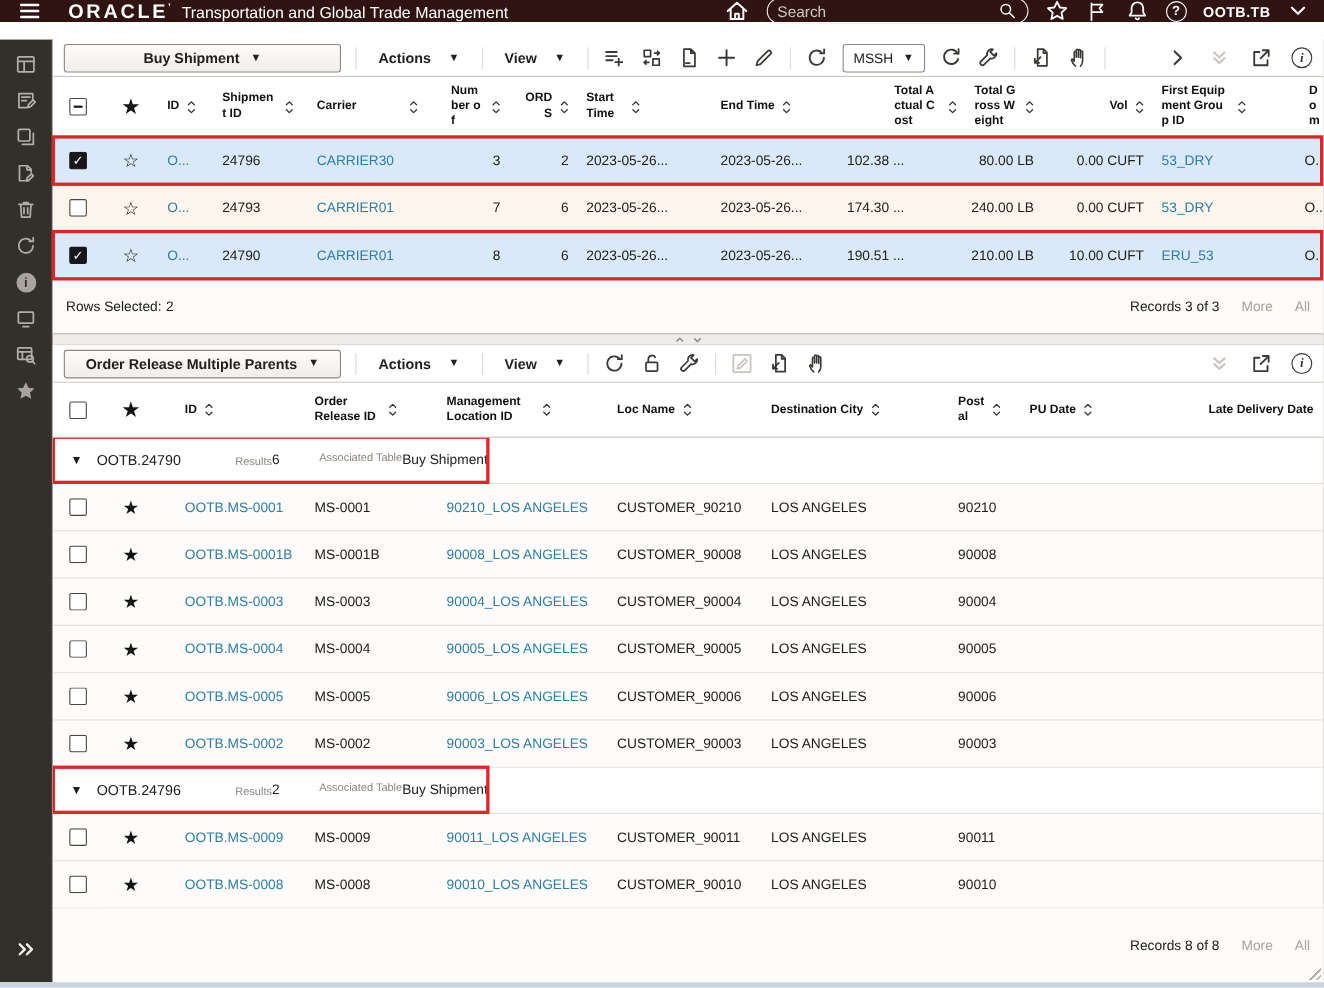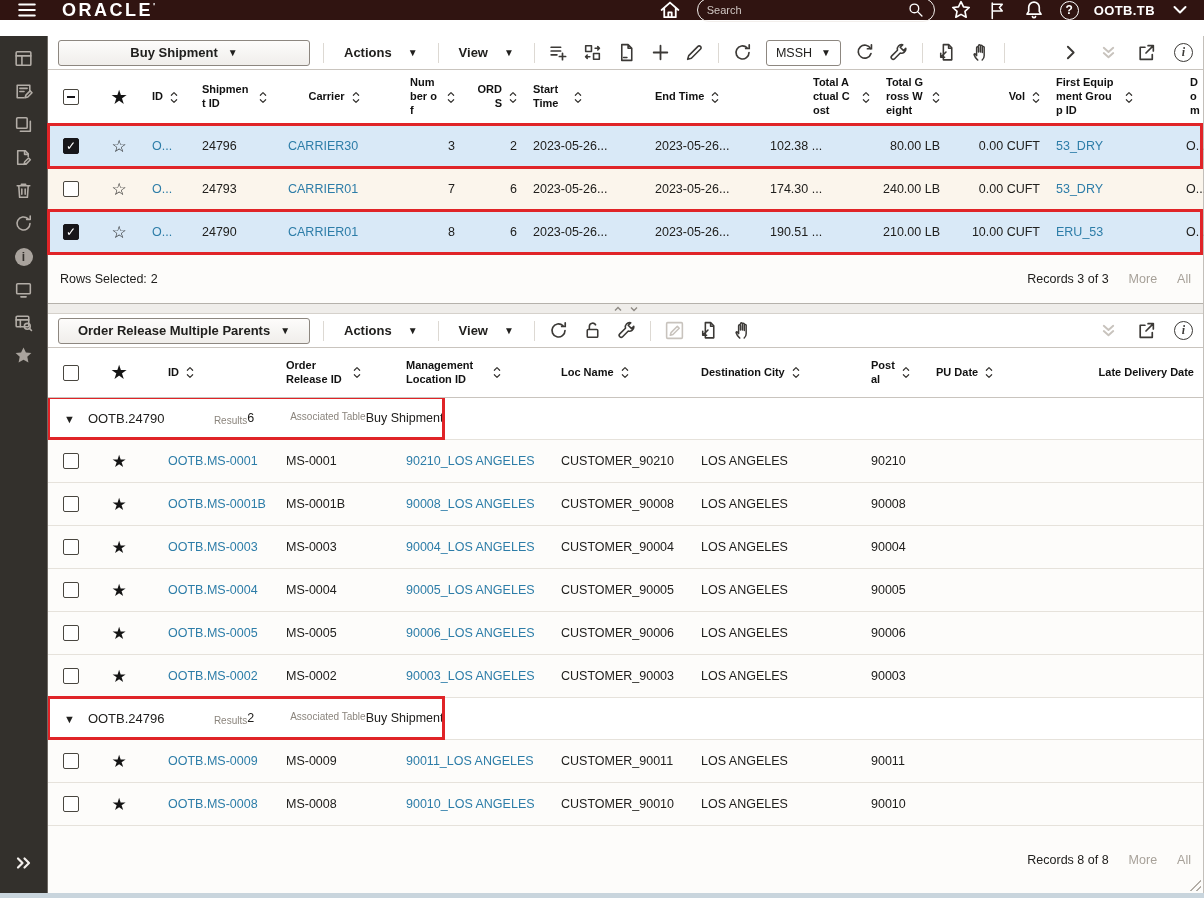--- a/index.html
+++ b/index.html
@@ -11,21 +11,21 @@
   .topbar { position:absolute; top:0; left:0; right:0; height:20px; background:#301411;
             display:flex; align-items:center; padding:0 14px; color:#fff; gap:14px; }
   .hamb { width:26px; height:26px; display:flex; align-items:center; justify-content:center; cursor:pointer; }
   .brand { display:flex; align-items:baseline; gap:10px; margin-left:8px; }
   .brand .logo { font-weight:bold; font-size:18px; letter-spacing:2.5px; }
   .brand .logo .tm { font-size:9px; vertical-align:super; letter-spacing:0; }
   .brand .apptitle { font-size:14.5px; font-weight:400; }
   .top-right { margin-left:auto; display:flex; align-items:center; gap:15px; }
   .searchpill { display:flex; align-items:center; width:238px; height:24px; border:1.5px solid #f3efec;
                 border-radius:13px; padding:0 9px; gap:6px; }
-  .searchpill input { flex:1; background:transparent; border:0; outline:none; color:#3b82f6; font-size:11px;
+  .searchpill input { flex:1; background:transparent; border:0; outline:none; color:#3b82f6; font-size:14px;
                       font-family:"Liberation Sans",sans-serif; }
   .searchpill input::placeholder { color:#cfc6c2; }
   .userchip { font-weight:bold; font-size:13px; letter-spacing:.4px; }
   .ic { fill:none; stroke:currentColor; stroke-width:1.5; stroke-linecap:round; stroke-linejoin:round; display:block; }
   .circ-glyph { width:19px; height:19px; border:1.6px solid #fff; border-radius:50%; display:flex;
                 align-items:center; justify-content:center; font-size:12px; font-weight:bold; }
 
   
   .sidebar { position:absolute; top:36px; left:0; width:48px; bottom:5px; background:#33302c;
              border-right:1px solid #6f6a65; display:flex; flex-direction:column; align-items:center;
@@ -128,20 +128,21 @@
 <div class="app">
 
   <header class="topbar">
     <span class="hamb">
       <svg class="ic" width="22" height="22" viewBox="0 0 20 20" style="stroke-width:2">
           <path d="M3 5h14M3 10h14M3 15h14"></path>
         </svg>
     </span>
     <span class="brand">
       <span class="logo"><span>ORACLE</span><span class="tm">'</span></span>
+      <span class="apptitle">Transportation and Global Trade Management</span>
     </span>
     <span class="top-right">
       <span>
         <svg class="ic" width="24" height="24" viewBox="0 0 20 20">
             <path d="M3 10l7-6.2L17 10M5.2 8.6V16h9.6V8.6M8.6 16v-4h2.8v4"></path>
           </svg>
       </span>
       <span class="searchpill">
         <input placeholder="Search" style="">
         <svg class="ic" width="18" height="18" viewBox="0 0 20 20">
@@ -341,21 +342,21 @@
             <svg class="sort" viewBox="0 0 9 16">
               <path d="M1.5 5.5L4.5 2.5 7.5 5.5M1.5 10.5L4.5 13.5 7.5 10.5" style="stroke:currentColor;fill:none;stroke-width:1.3;stroke-linecap:round;stroke-linejoin:round"></path>
             </svg>
           </div>
         <div class="hc">
             <span class="hl-wrap" style="max-width:50px">Shipment ID</span>
             <svg class="sort" viewBox="0 0 9 16">
               <path d="M1.5 5.5L4.5 2.5 7.5 5.5M1.5 10.5L4.5 13.5 7.5 10.5" style="stroke:currentColor;fill:none;stroke-width:1.3;stroke-linecap:round;stroke-linejoin:round"></path>
             </svg>
           </div>
-        <div class="hc" style="justify-content:center">
+        <div class="hc" style="justify-content:space-between">
             <span>Carrier</span>
             <svg class="sort" viewBox="0 0 9 16">
               <path d="M1.5 5.5L4.5 2.5 7.5 5.5M1.5 10.5L4.5 13.5 7.5 10.5" style="stroke:currentColor;fill:none;stroke-width:1.3;stroke-linecap:round;stroke-linejoin:round"></path>
             </svg>
           </div>
         <div class="hc right">
             <span class="hl-wrap" style="max-width:30px">Number of</span>
             <svg class="sort" viewBox="0 0 9 16">
               <path d="M1.5 5.5L4.5 2.5 7.5 5.5M1.5 10.5L4.5 13.5 7.5 10.5" style="stroke:currentColor;fill:none;stroke-width:1.3;stroke-linecap:round;stroke-linejoin:round"></path>
             </svg>

